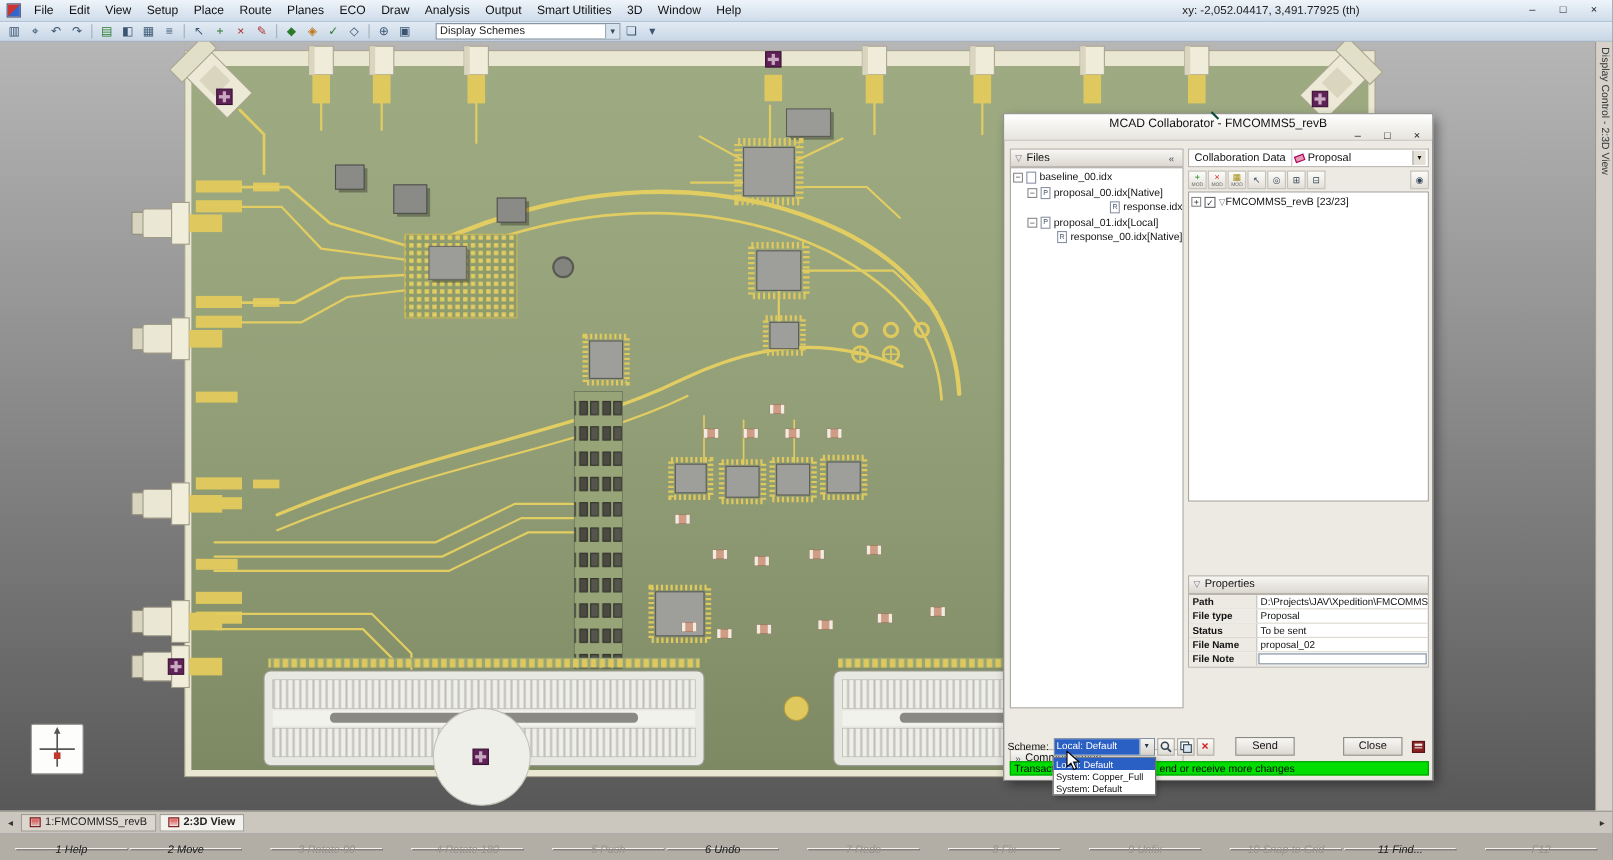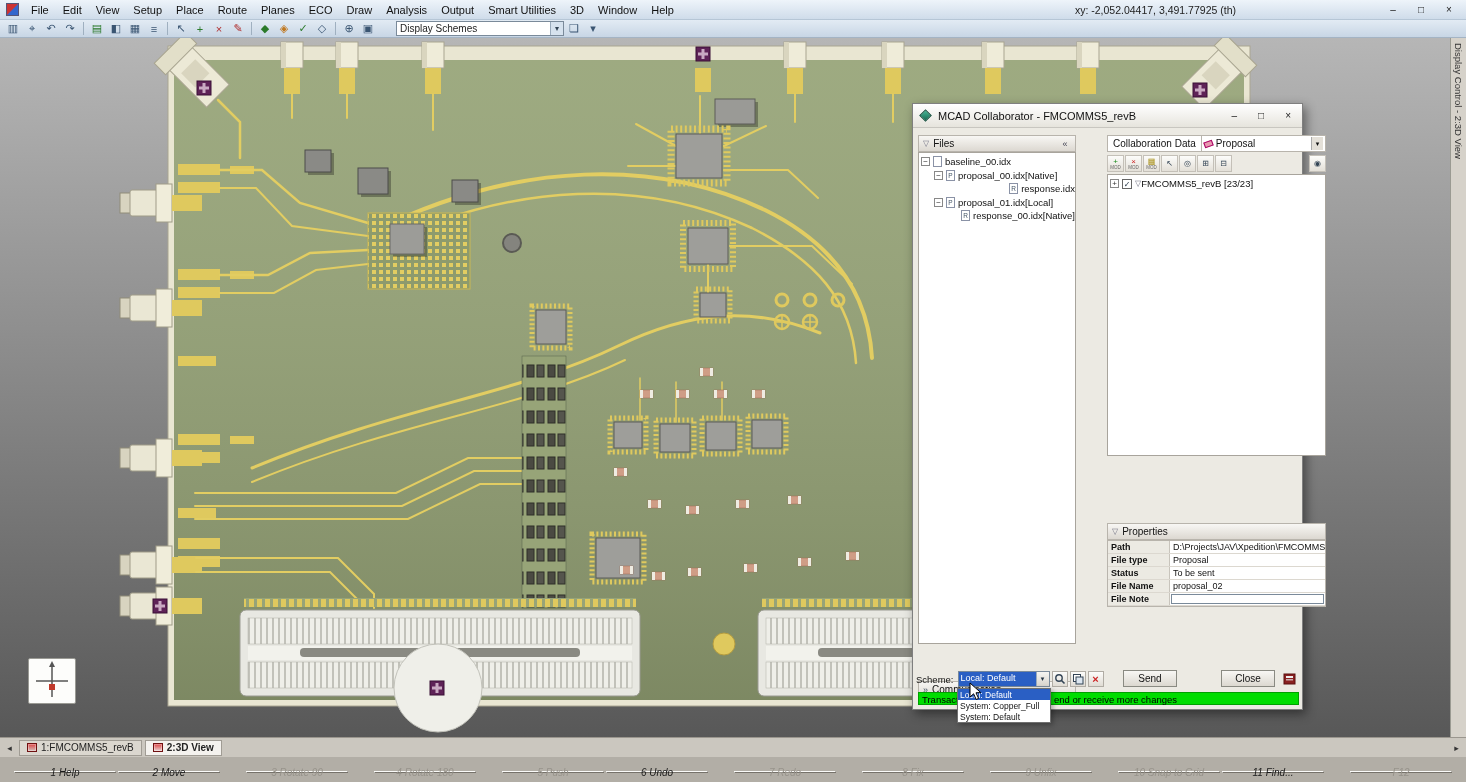--- a/index.html
+++ b/index.html
@@ -41,31 +41,31 @@
   .right-strip { position:absolute; top:38px; right:0; width:16px; height:699px;
     background:#d6d2ca; border-left:1px solid #9a9a92; }
   .vlabel { writing-mode:vertical-rl; font-size:9.5px; color:#333; margin:5px 0 0 2px; white-space:nowrap; }
   .axis-widget { position:absolute; left:28px; top:658px; width:48px; height:46px;
     background:#fdfdfb; border:1px solid #9a9a94; border-radius:2px; z-index:5; }
   
   .dialog { position:absolute; left:912px; top:103px; width:391px; height:607px;
     background:#eceae3; border:1px solid #7f7f7f; box-shadow:3px 4px 10px rgba(0,0,0,.45);
     z-index:10; font-size:10px; color:#111; }
   .dlg-title { height:24px; display:flex; align-items:center; padding:0 7px;
-    background:linear-gradient(#ffffff,#e6e4dd); border-bottom:1px solid #c8c6c0; font-size:11px; }
+    background:linear-gradient(#ffffff,#e6e4dd); border-bottom:1px solid #c8c6c0; font-size:11px;flex-direction:column; }
   .dlg-diamond { width:9px; height:9px; transform:rotate(45deg);
     background:linear-gradient(135deg,#49b897,#166a52); margin:0 8px 0 1px; border:1px solid #0d4a38;}
   .dlg-ctrls { margin-left:auto; display:flex; gap:21px; font-size:10px; padding-right:4px; color:#222;}
   .hdr { height:17px; background:linear-gradient(#f8f7f4,#dcd8d1); border:1px solid #b8b4ac;
     display:flex; align-items:center; gap:4px; padding:0 4px; font-size:10px; }
   .funnel { color:#778; font-size:8px; }
   .collapse-btn { margin-left:auto; font-size:9px; color:#445; width:12px; text-align:center; }
   .files-panel, .collab-panel { position:absolute; }
   .files-panel { left:5px; top:31px; width:158px; }
-  .collab-panel { left:167px; top:31px; width:219px;margin-left:27px; }
+  .collab-panel { left:167px; top:31px; width:219px; }
   .tree-box { position:absolute; left:0; background:#fff; border:1px solid #a8a49c; width:100%; overflow:hidden;}
   .files-tree { top:17px; height:492px; padding-top:2px;}
   .collab-tree { top:39px; height:282px; padding-top:2px;}
   .trow { display:flex; align-items:center; height:13.5px; font-size:9.5px; white-space:nowrap; }
   .lvl0 { padding-left:2px; } .lvl1 { padding-left:15px; } .lvl2 { padding-left:30px;justify-content:flex-end; }
   .expander { width:9px; height:9px; border:1px solid #888; background:#fff; font-size:8px;
     line-height:7px; text-align:center; margin-right:3px; flex:none; color:#333;}
   .doc { width:9px; height:11px; background:#fff; border:1px solid #8a92a6; margin-right:3px;
     font-size:6.5px; line-height:10px; text-align:center; color:#456; flex:none;}
   .checkbox { width:10px; height:10px; border:1px solid #666; background:#fff; margin-right:3px;

